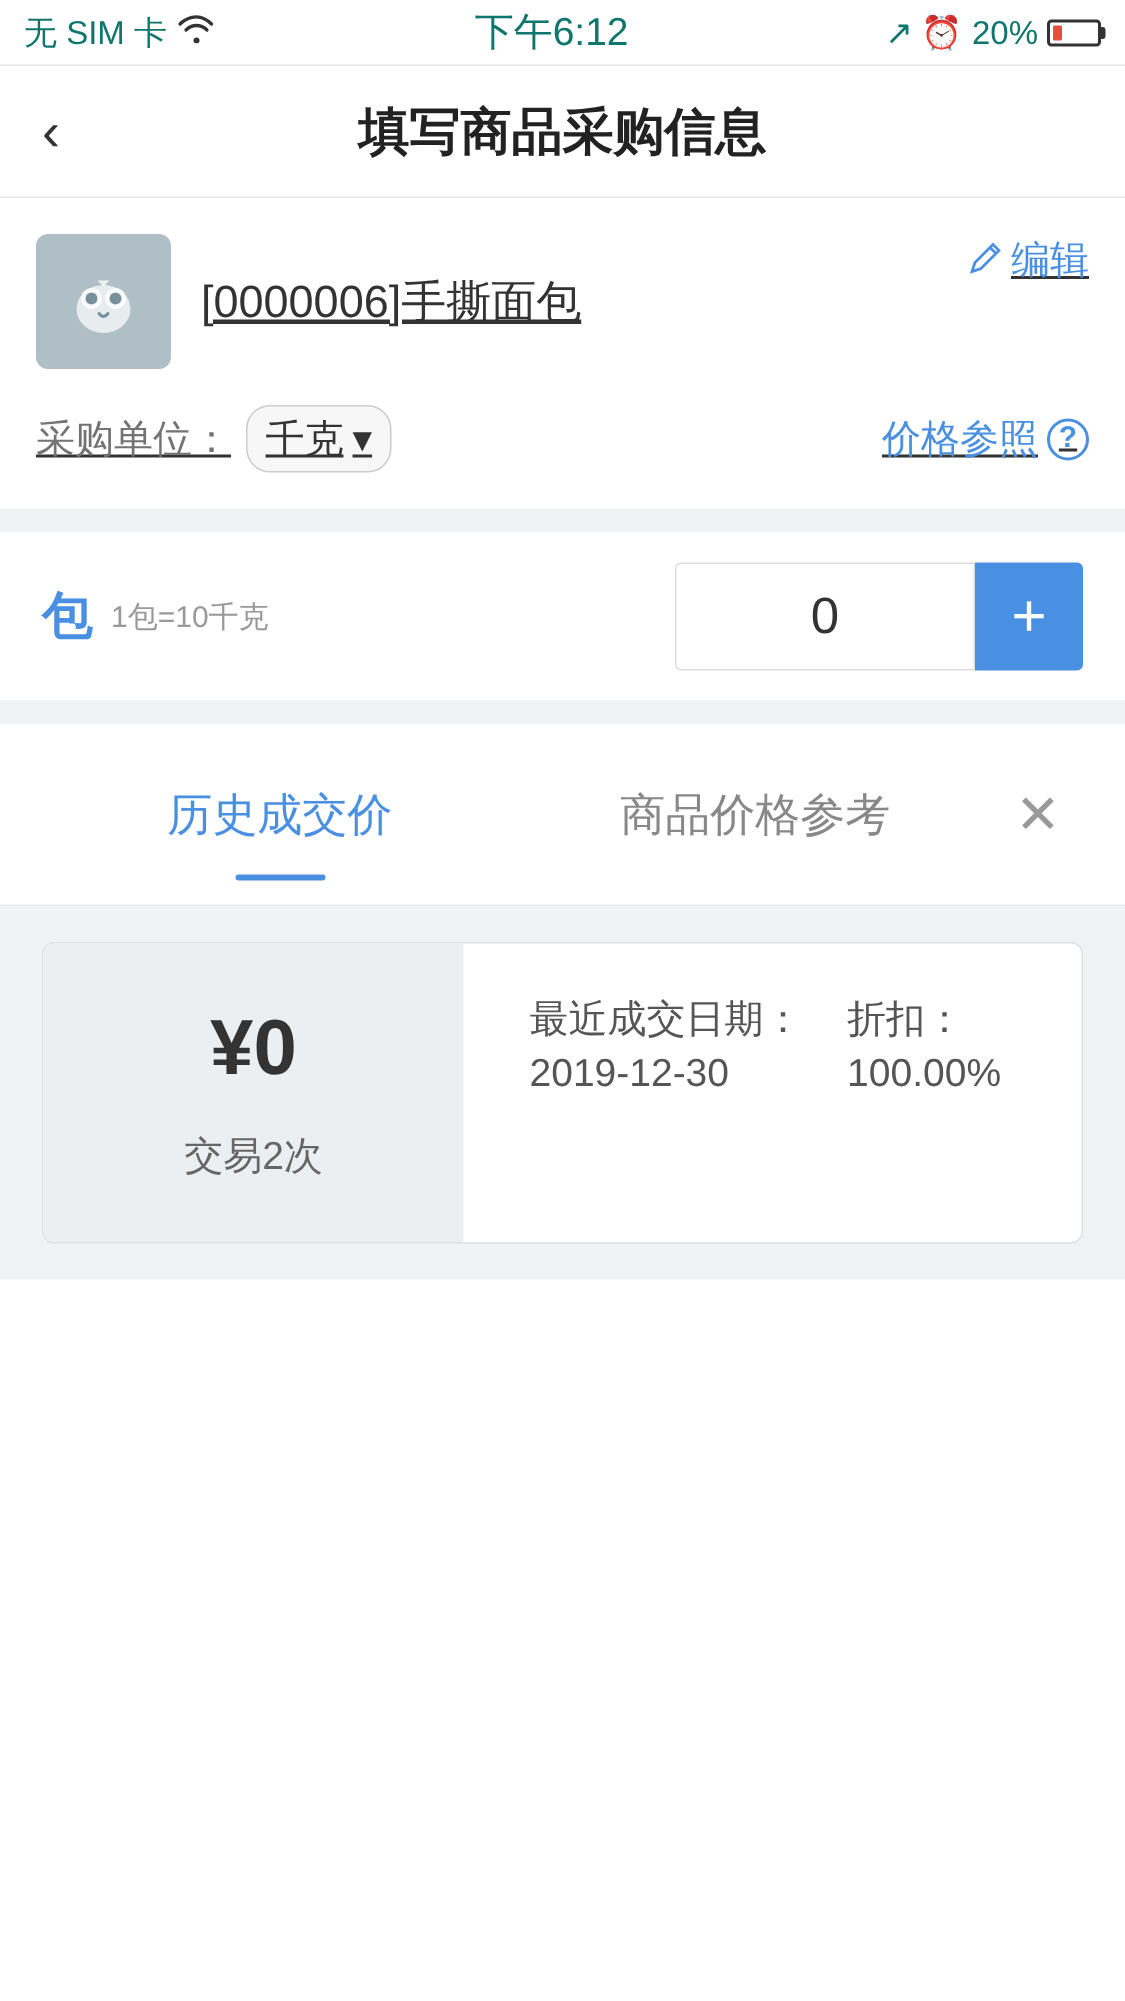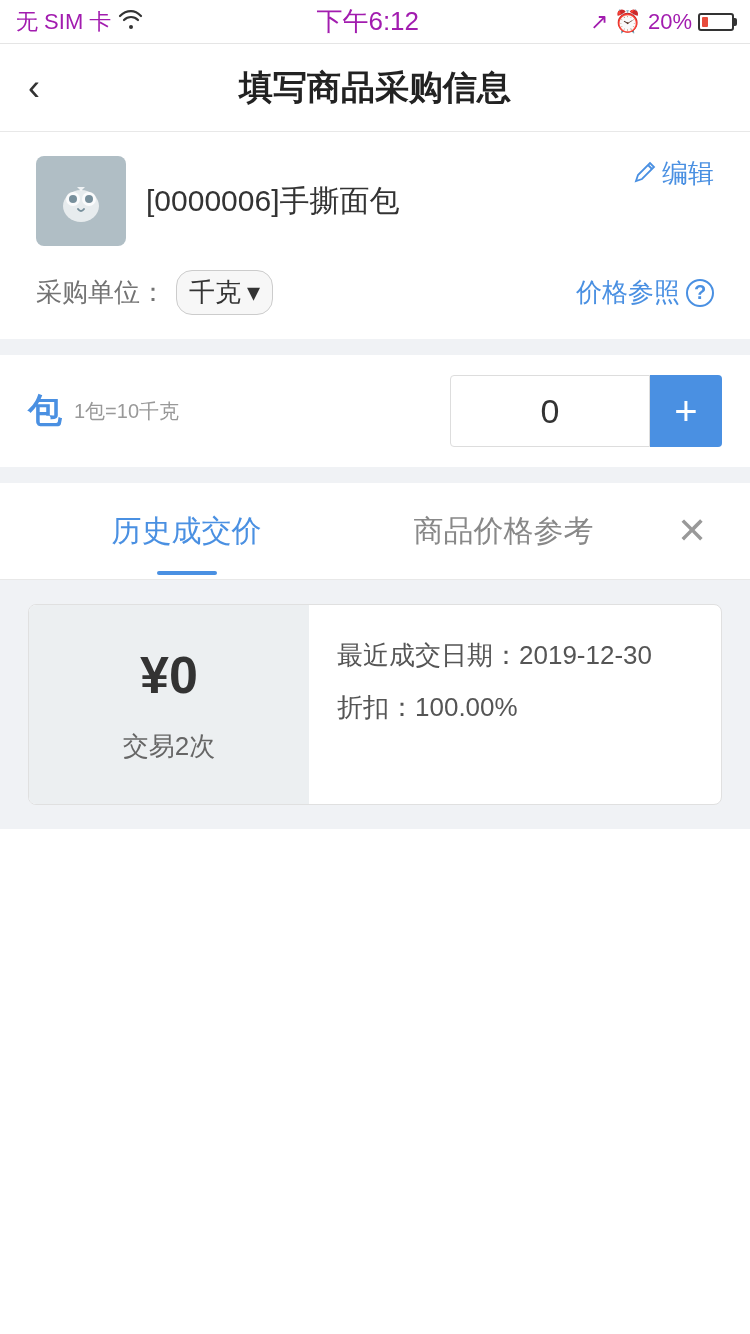--- a/index.html
+++ b/index.html
@@ -16,21 +16,21 @@
     
     .status-bar {
       width: 100%;
       height: 44px;
       background: #fff;
       display: flex;
       align-items: center;
       justify-content: space-between;
       padding: 0 16px;
       font-size: 24px;
-      color: #a21caf;
+      color: #0f766e;
       border-bottom: 1px solid #e5e5e5;
     }
     .status-left {
       display: flex;
       align-items: center;
       gap: 6px;
       font-size: 22px;
     }
     .status-center {
       font-size: 26px;
@@ -95,22 +95,23 @@
     }
     .nav-title {
       font-size: 34px;
       font-weight: 600;
       color: #222;
     }
 
     
     .product-card {
       background: #fff;
-      padding: 24px 36px;
+      padding: 24px 24px;
       margin-bottom: 16px;
+      text-decoration: underline;
     }
     .product-header {
       display: flex;
       align-items: flex-start;
       justify-content: space-between;
       margin-bottom: 24px;
     }
     .product-left {
       display: flex;
       align-items: center;
@@ -239,21 +240,21 @@
       background: #f0f2f5;
     }
 
     
     .tabs-bar {
       background: #fff;
       display: flex;
       align-items: center;
       border-bottom: 1px solid #e8e8e8;
       position: relative;
-      padding: 4px 28px;
+      padding: 16px 28px;
     }
     .tab-item {
       flex: 1;
       height: 88px;
       display: flex;
       flex-direction: column;
       align-items: center;
       justify-content: center;
       font-size: 30px;
       color: #888;
@@ -307,23 +308,23 @@
       font-weight: 600;
       color: #333;
     }
     .history-count {
       font-size: 26px;
       color: #666;
       margin-top: 24px;
     }
     .history-right {
       flex: 1;
-      padding: 32px 28px;
-      display: flex;
-      flex-direction: column;
+      padding: 32px 44px;
+      display: flex;
+      flex-direction: row;
       gap: 16px;
     }
     .history-row {
       font-size: 26px;
       color: #555;
       line-height: 1.4;
     }
 
     
     .main-body {

